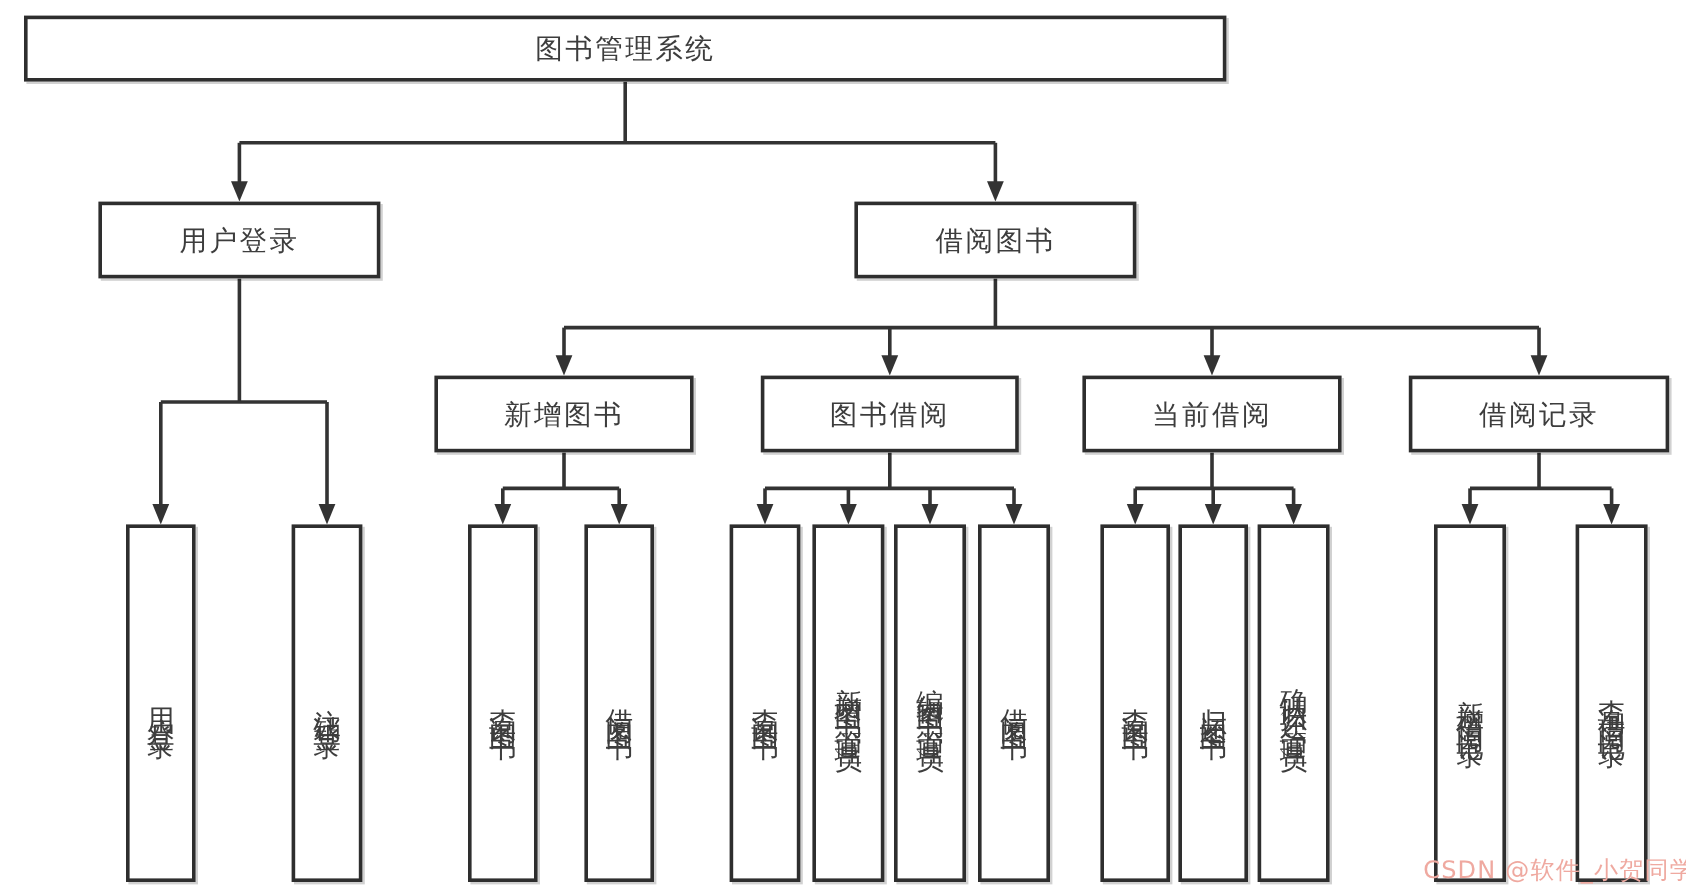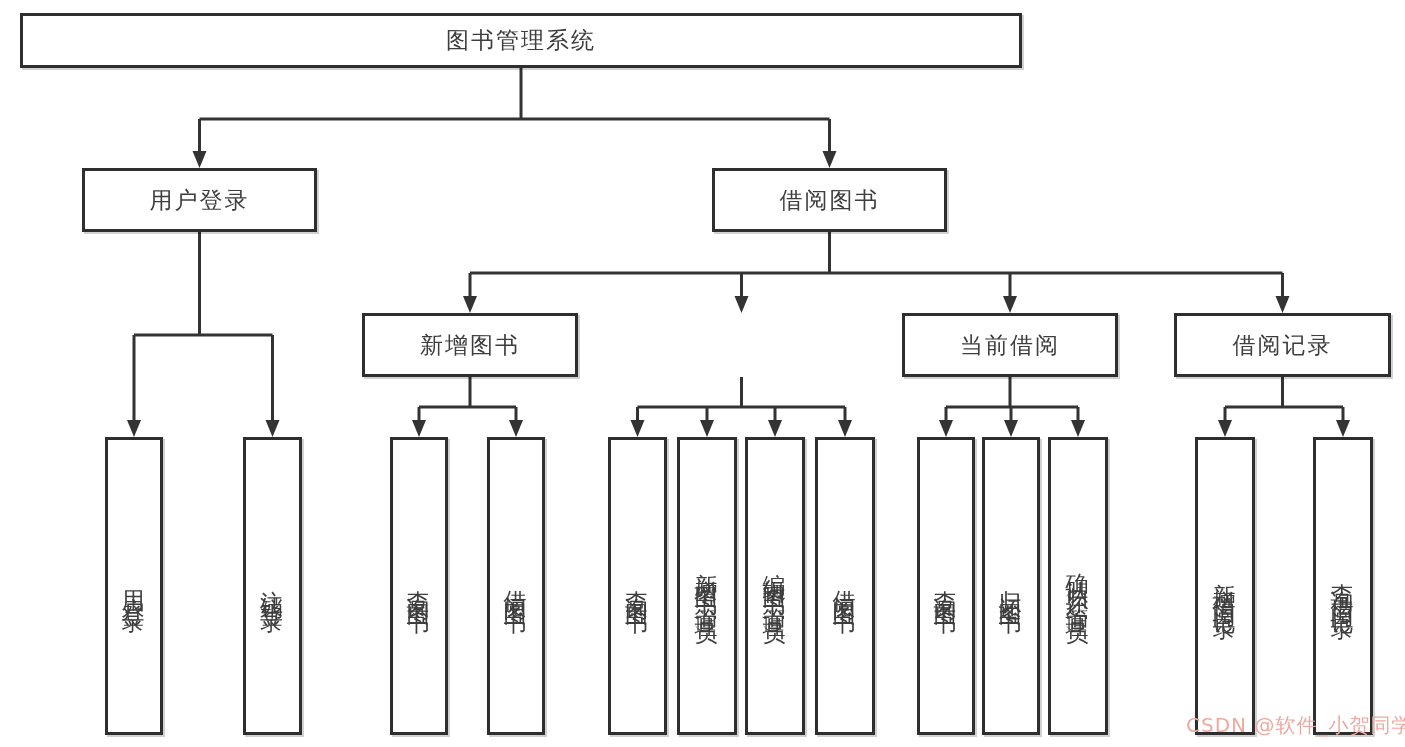--- a/index.html
+++ b/index.html
@@ -121,20 +121,21 @@
         <polygon points="1336,420 1350,420 1343,437" fill="#333333"></polygon>
       </g>
     </svg>
 
   <div class="node" style="left:20px;top:13px;width:1002px;height:55px">图书管理系统</div>
 
   <div class="node" style="left:82px;top:168px;width:235px;height:64px">用户登录</div>
   <div class="node" style="left:712px;top:168px;width:235px;height:64px">借阅图书</div>
 
   <div class="node" style="left:362px;top:313px;width:216px;height:64px">新增图书</div>
+  <div class="node" style="left:634px;top:313px;width:215px;height:64px">图书借阅</div>
   <div class="node" style="left:1174px;top:313px;width:217px;height:64px">借阅记录</div>
   <div class="node" style="left:902px;top:313px;width:216px;height:64px">当前借阅</div>
 
   <div class="node vnode" style="left:105px;top:437px;width:58px;height:298px">用户登录</div>
   <div class="node vnode" style="left:243px;top:437px;width:59px;height:298px">注销登录</div>
 
   <div class="node vnode" style="left:390px;top:437px;width:58px;height:298px">查询图书</div>
   <div class="node vnode" style="left:487px;top:437px;width:58px;height:298px">借阅图书</div>
 
   <div class="node vnode" style="left:608px;top:437px;width:59px;height:298px">查询图书</div>

